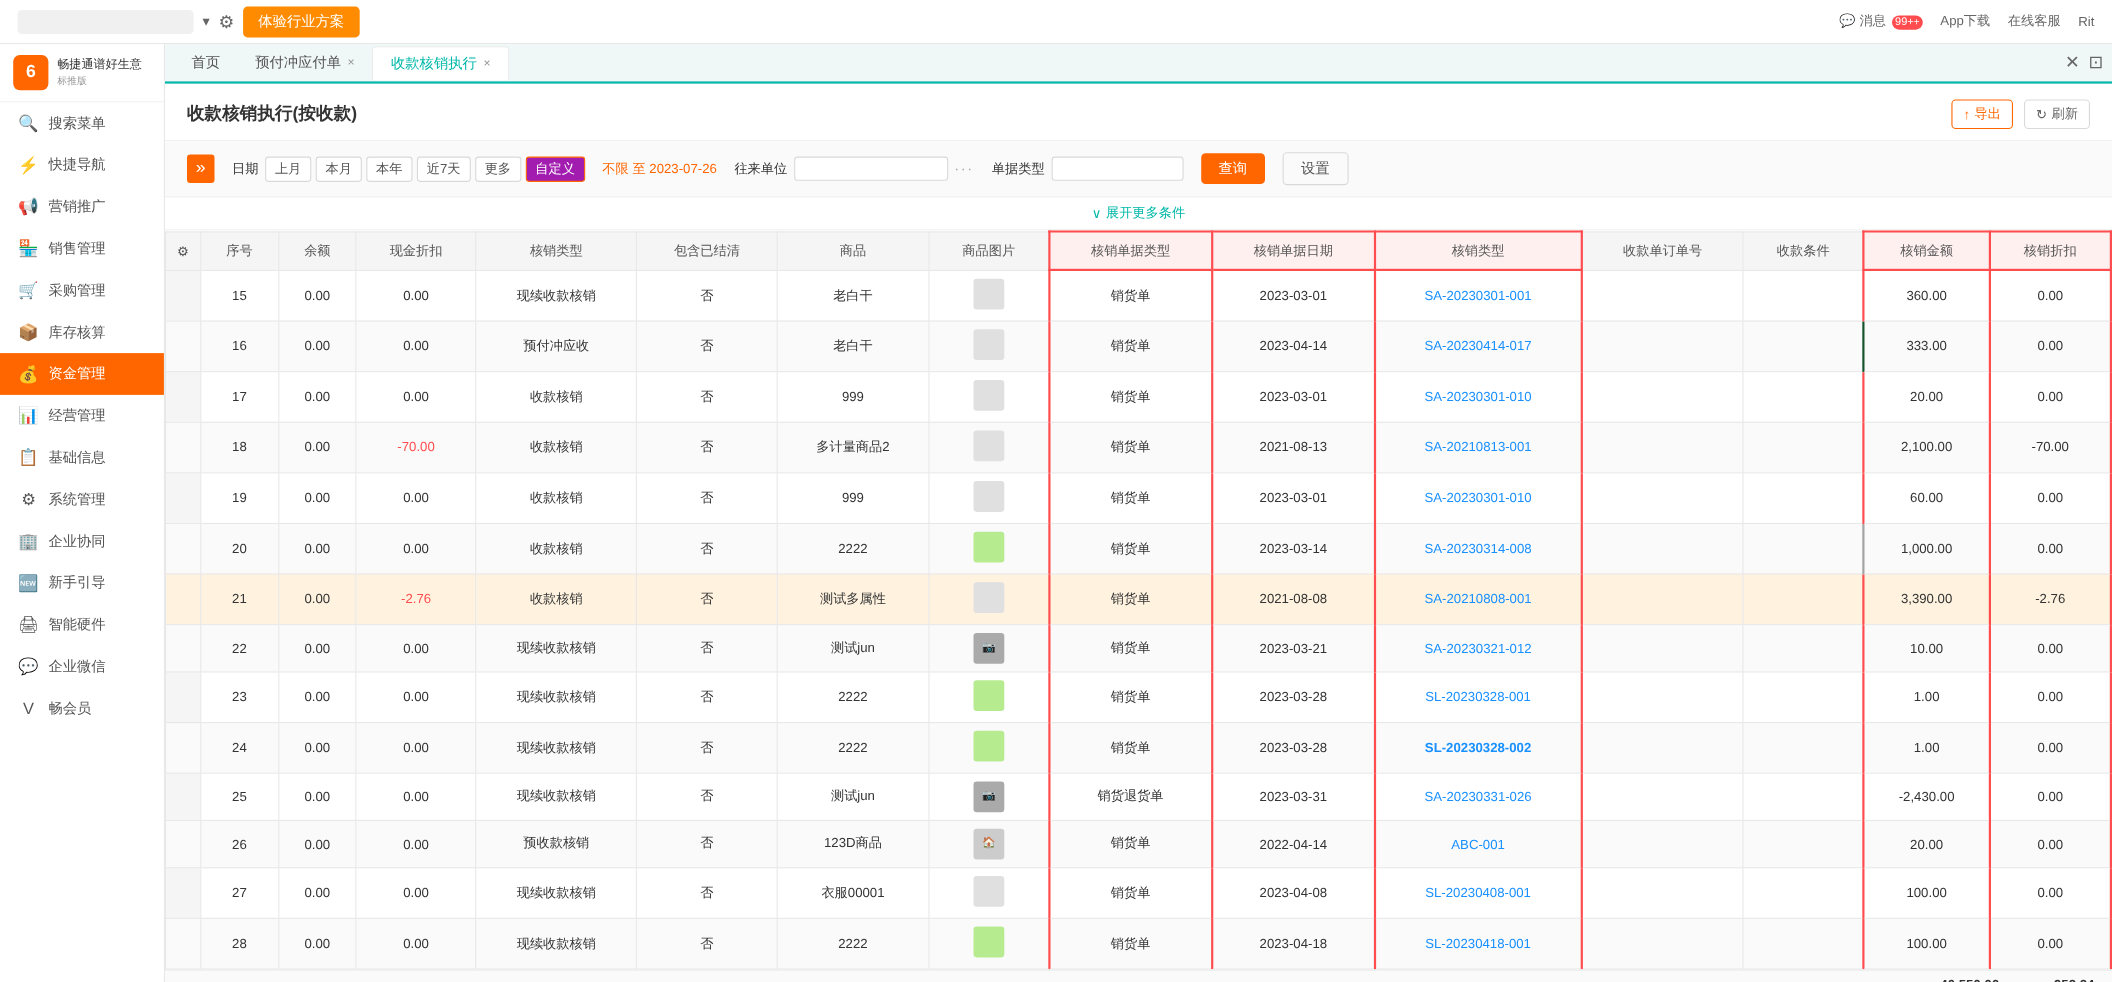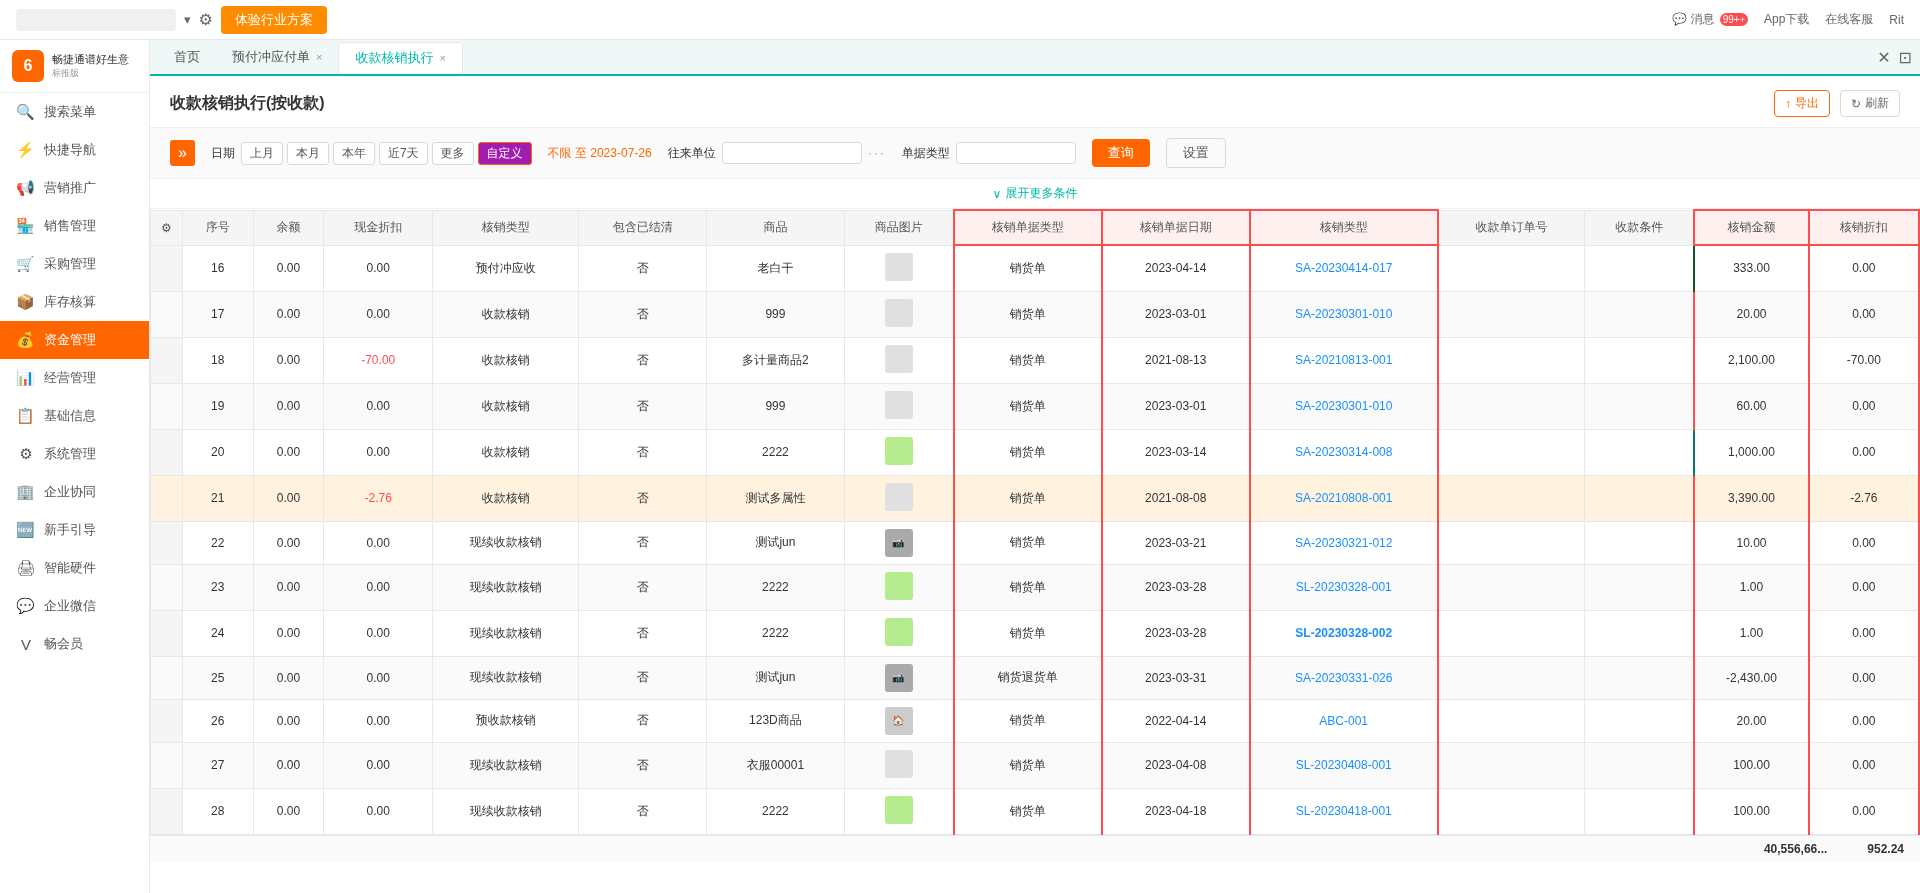--- a/index.html
+++ b/index.html
@@ -261,20 +261,37 @@
               <th style="border:2px solid #ff4d4f;background:#fff0f0;">核销单据类型</th>
               <th style="border:2px solid #ff4d4f;background:#fff0f0;">核销单据日期</th>
               <th style="border:2px solid #ff4d4f;background:#fff0f0;">核销类型</th>
               <th>收款单订单号</th>
               <th>收款条件</th>
               <th style="border:2px solid #ff4d4f;background:#fff0f0;">核销金额</th>
               <th style="border:2px solid #ff4d4f;background:#fff0f0;">核销折扣</th>
             </tr>
           </thead>
           <tbody id="table-body">
+          <tr>
+      <td class="gear-col"></td>
+      <td>15</td>
+      <td>0.00</td>
+      <td>0.00</td>
+      <td>现续收款核销</td>
+      <td>否</td>
+      <td>老白干</td>
+      <td><div style="width:28px;height:28px;background:#e0e0e0;border-radius:3px;display:inline-block;"></div></td>
+      <td style="border-left:2px solid #ff4d4f;border-right:2px solid #ff4d4f;">销货单</td>
+      <td style="border-left:2px solid #ff4d4f;border-right:2px solid #ff4d4f;">2023-03-01</td>
+      <td style="border-left:2px solid #ff4d4f;border-right:2px solid #ff4d4f;"><a class="link">SA-20230301-001</a></td>
+      <td></td>
+      <td></td>
+      <td style="border-left:2px solid #ff4d4f;border-right:2px solid #ff4d4f;">360.00</td>
+      <td style="border-left:2px solid #ff4d4f;border-right:2px solid #ff4d4f;">0.00</td>
+    </tr>
               <tr>
       <td class="gear-col"></td>
       <td>16</td>
       <td>0.00</td>
       <td>0.00</td>
       <td>预付冲应收</td>
       <td>否</td>
       <td>老白干</td>
       <td><div style="width:28px;height:28px;background:#e0e0e0;border-radius:3px;display:inline-block;"></div></td>
       <td style="border-left:2px solid #ff4d4f;border-right:2px solid #ff4d4f;">销货单</td>
@@ -343,21 +360,21 @@
       <td>0.00</td>
       <td>收款核销</td>
       <td>否</td>
       <td>2222</td>
       <td><div style="width:28px;height:28px;background:#b7eb8f;border-radius:3px;display:inline-block;"></div></td>
       <td style="border-left:2px solid #ff4d4f;border-right:2px solid #ff4d4f;">销货单</td>
       <td style="border-left:2px solid #ff4d4f;border-right:2px solid #ff4d4f;">2023-03-14</td>
       <td style="border-left:2px solid #ff4d4f;border-right:2px solid #ff4d4f;"><a class="link">SA-20230314-008</a></td>
       <td></td>
       <td></td>
-      <td style="border-left:2px solid #0f766e;border-right:2px solid #ff4d4f;">1,000.00</td>
+      <td style="border-left:2px solid #a3a3a3;border-right:2px solid #ff4d4f;">1,000.00</td>
       <td style="border-left:2px solid #ff4d4f;border-right:2px solid #ff4d4f;">0.00</td>
     </tr>
               <tr class="highlighted">
       <td class="gear-col"></td>
       <td>21</td>
       <td>0.00</td>
       <td style="color:#ff4d4f;">-2.76</td>
       <td>收款核销</td>
       <td>否</td>
       <td>测试多属性</td>

